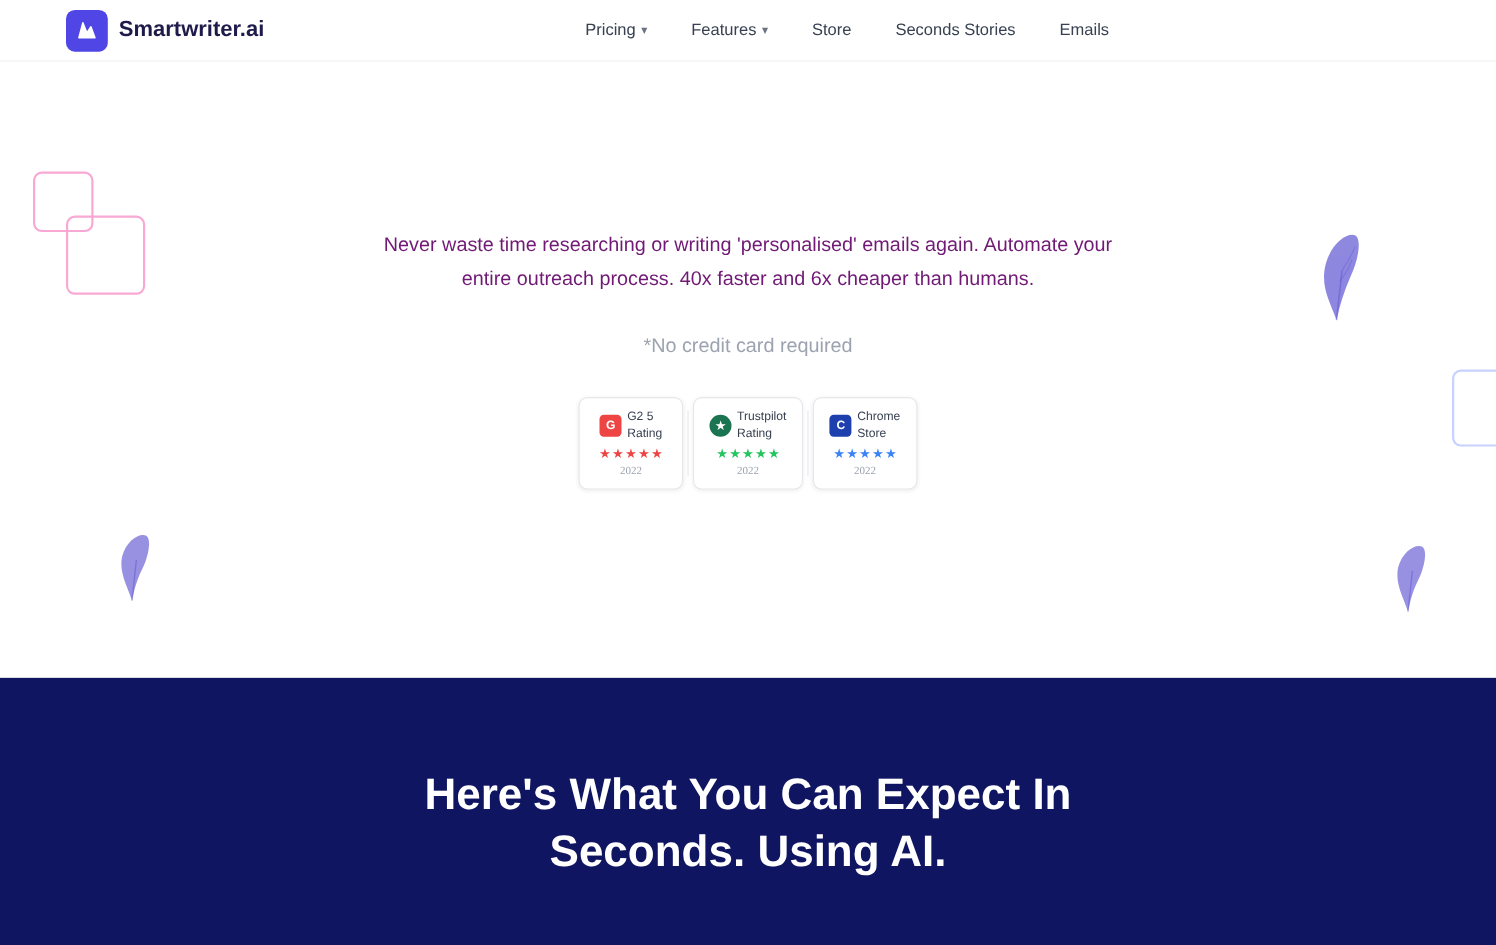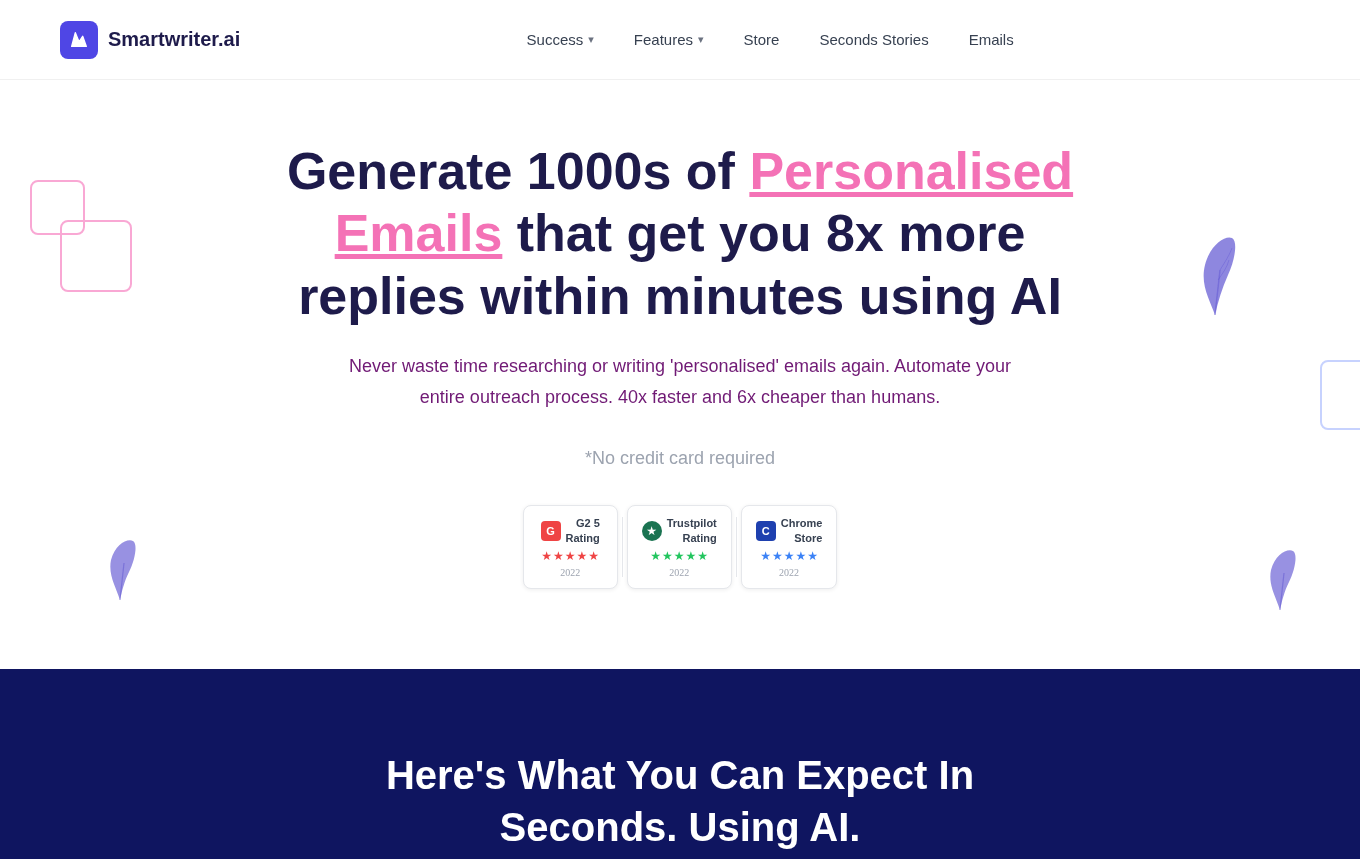--- a/index.html
+++ b/index.html
@@ -4,21 +4,21 @@
   <style>
     * { margin: 0; padding: 0; box-sizing: border-box; }
     body { font-family: -apple-system, BlinkMacSystemFont, 'Segoe UI', sans-serif; background: #fff; overflow-x: hidden; }
 
     
     .navbar {
       display: flex;
       align-items: center;
       justify-content: space-between;
       padding: 0 60px;
-      height: 80px;
+      height: 56px;
       border-bottom: 1px solid #f0f0f0;
       background: #fff;
       position: relative;
       z-index: 10;
     }
     .logo-area {
       display: flex;
       align-items: center;
       gap: 10px;
       text-decoration: none;
@@ -205,23 +205,23 @@
       min-width: 95px;
       box-shadow: 0 1px 4px rgba(0,0,0,0.07);
     }
     .badge-icon-row {
       display: flex;
       align-items: center;
       gap: 5px;
     }
     .badge-label {
       font-size: 11px;
-      font-weight: 700;
+      font-weight: 400;
       color: #374151;
-      text-align: right;
+      text-align: left;
       line-height: 1.3;
     }
     .stars-row {
       display: flex;
       gap: 1px;
     }
     .star { font-size: 12px; }
     .star-g2 { color: #ef4444; }
     .star-tp { color: #22c55e; }
     .star-cs { color: #3b82f6; }
@@ -290,21 +290,21 @@
       <svg viewBox="0 0 24 24" fill="none" xmlns="http://www.w3.org/2000/svg">
         <path d="M4 19L8 4L12 14L16 8L20 19H4Z" fill="white" stroke="white" stroke-width="1.5" stroke-linejoin="round"></path>
       </svg>
     </div>
     <span class="logo-text">Smartwriter.ai</span>
   </a>
 
   <ul class="nav-links">
     <li>
       <a href="#">
-        <span>Success</span>
+        <span>Pricing</span>
         <span class="chevron-down">▾</span>
       </a>
     </li>
     <li>
       <a href="#">
         <span>Features</span>
         <span class="chevron-down">▾</span>
       </a>
     </li>
     <li>
@@ -357,23 +357,20 @@
   </div>
 
   <div class="feather-br">
     <svg class="feather-svg-sm" viewBox="0 0 40 70" fill="none" xmlns="http://www.w3.org/2000/svg">
       <path d="M20 65 C16 52 8 40 11 25 C15 10 27 3 33 6 C38 9 35 25 29 37 C24 47 22 56 20 65Z" fill="#4338ca" opacity="0.65"></path>
       <line x1="20" y1="65" x2="24" y2="28" stroke="#4338ca" stroke-width="1.2" opacity="0.5"></line>
     </svg>
   </div>
 
   <div class="hero-content">
-    <h1 class="hero-title">
-      <span>Generate 1000s of </span><span class="hero-title-highlight">Personalised Emails</span><span> that get you 8x more replies within minutes using AI</span>
-    </h1>
     <p class="hero-subtitle">Never waste time researching or writing 'personalised' emails again. Automate your entire outreach process. 40x faster and 6x cheaper than humans.</p>
 
 
     <p class="no-cc">*No credit card required</p>
 
     <div class="badges">
 
       <div class="badge-card">
         <div class="badge-icon-row">
           <div class="g2-icon">G</div>

